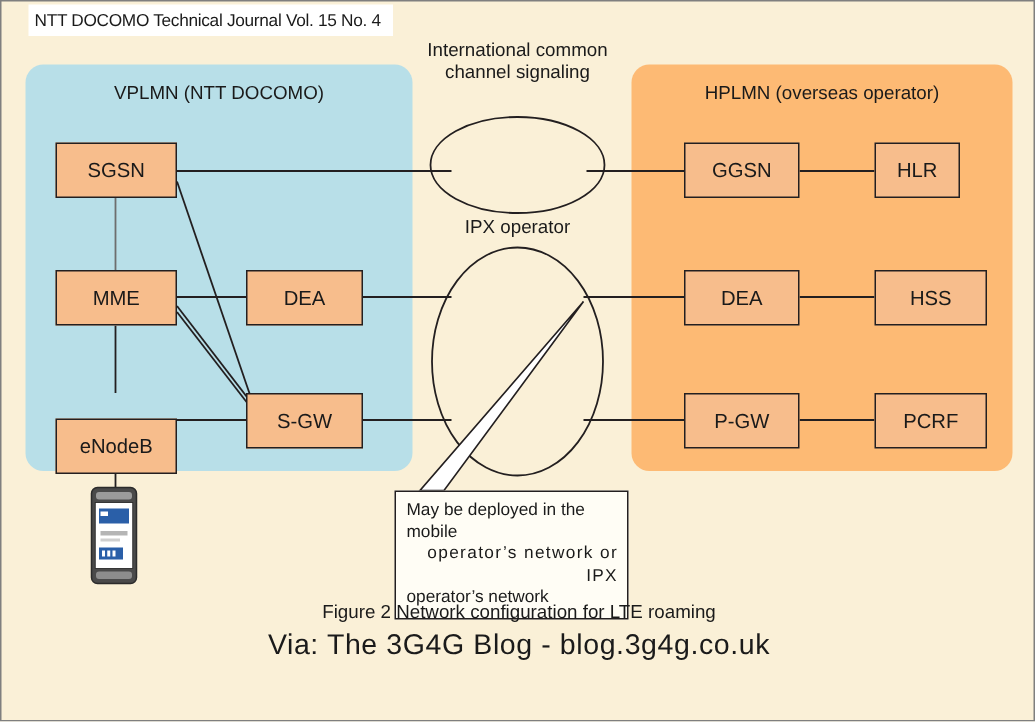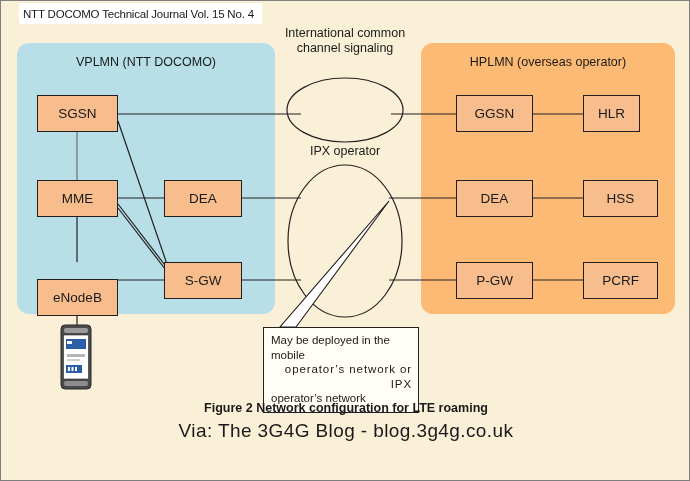--- a/index.html
+++ b/index.html
@@ -137,21 +137,21 @@
   }
 
   
   #fig-caption {
     position: absolute;
     left: 0;
     top: 400px;
     width: 690px;
     text-align: center;
     font-size: 12.5px;
-    font-weight: bold;
+    font-weight: normal;
     color: #1a1a1a;
   }
   #via-caption {
     position: absolute;
     left: 0;
     top: 419px;
     width: 690px;
     text-align: center;
     font-size: 19px;
     color: #1a1a1a;

